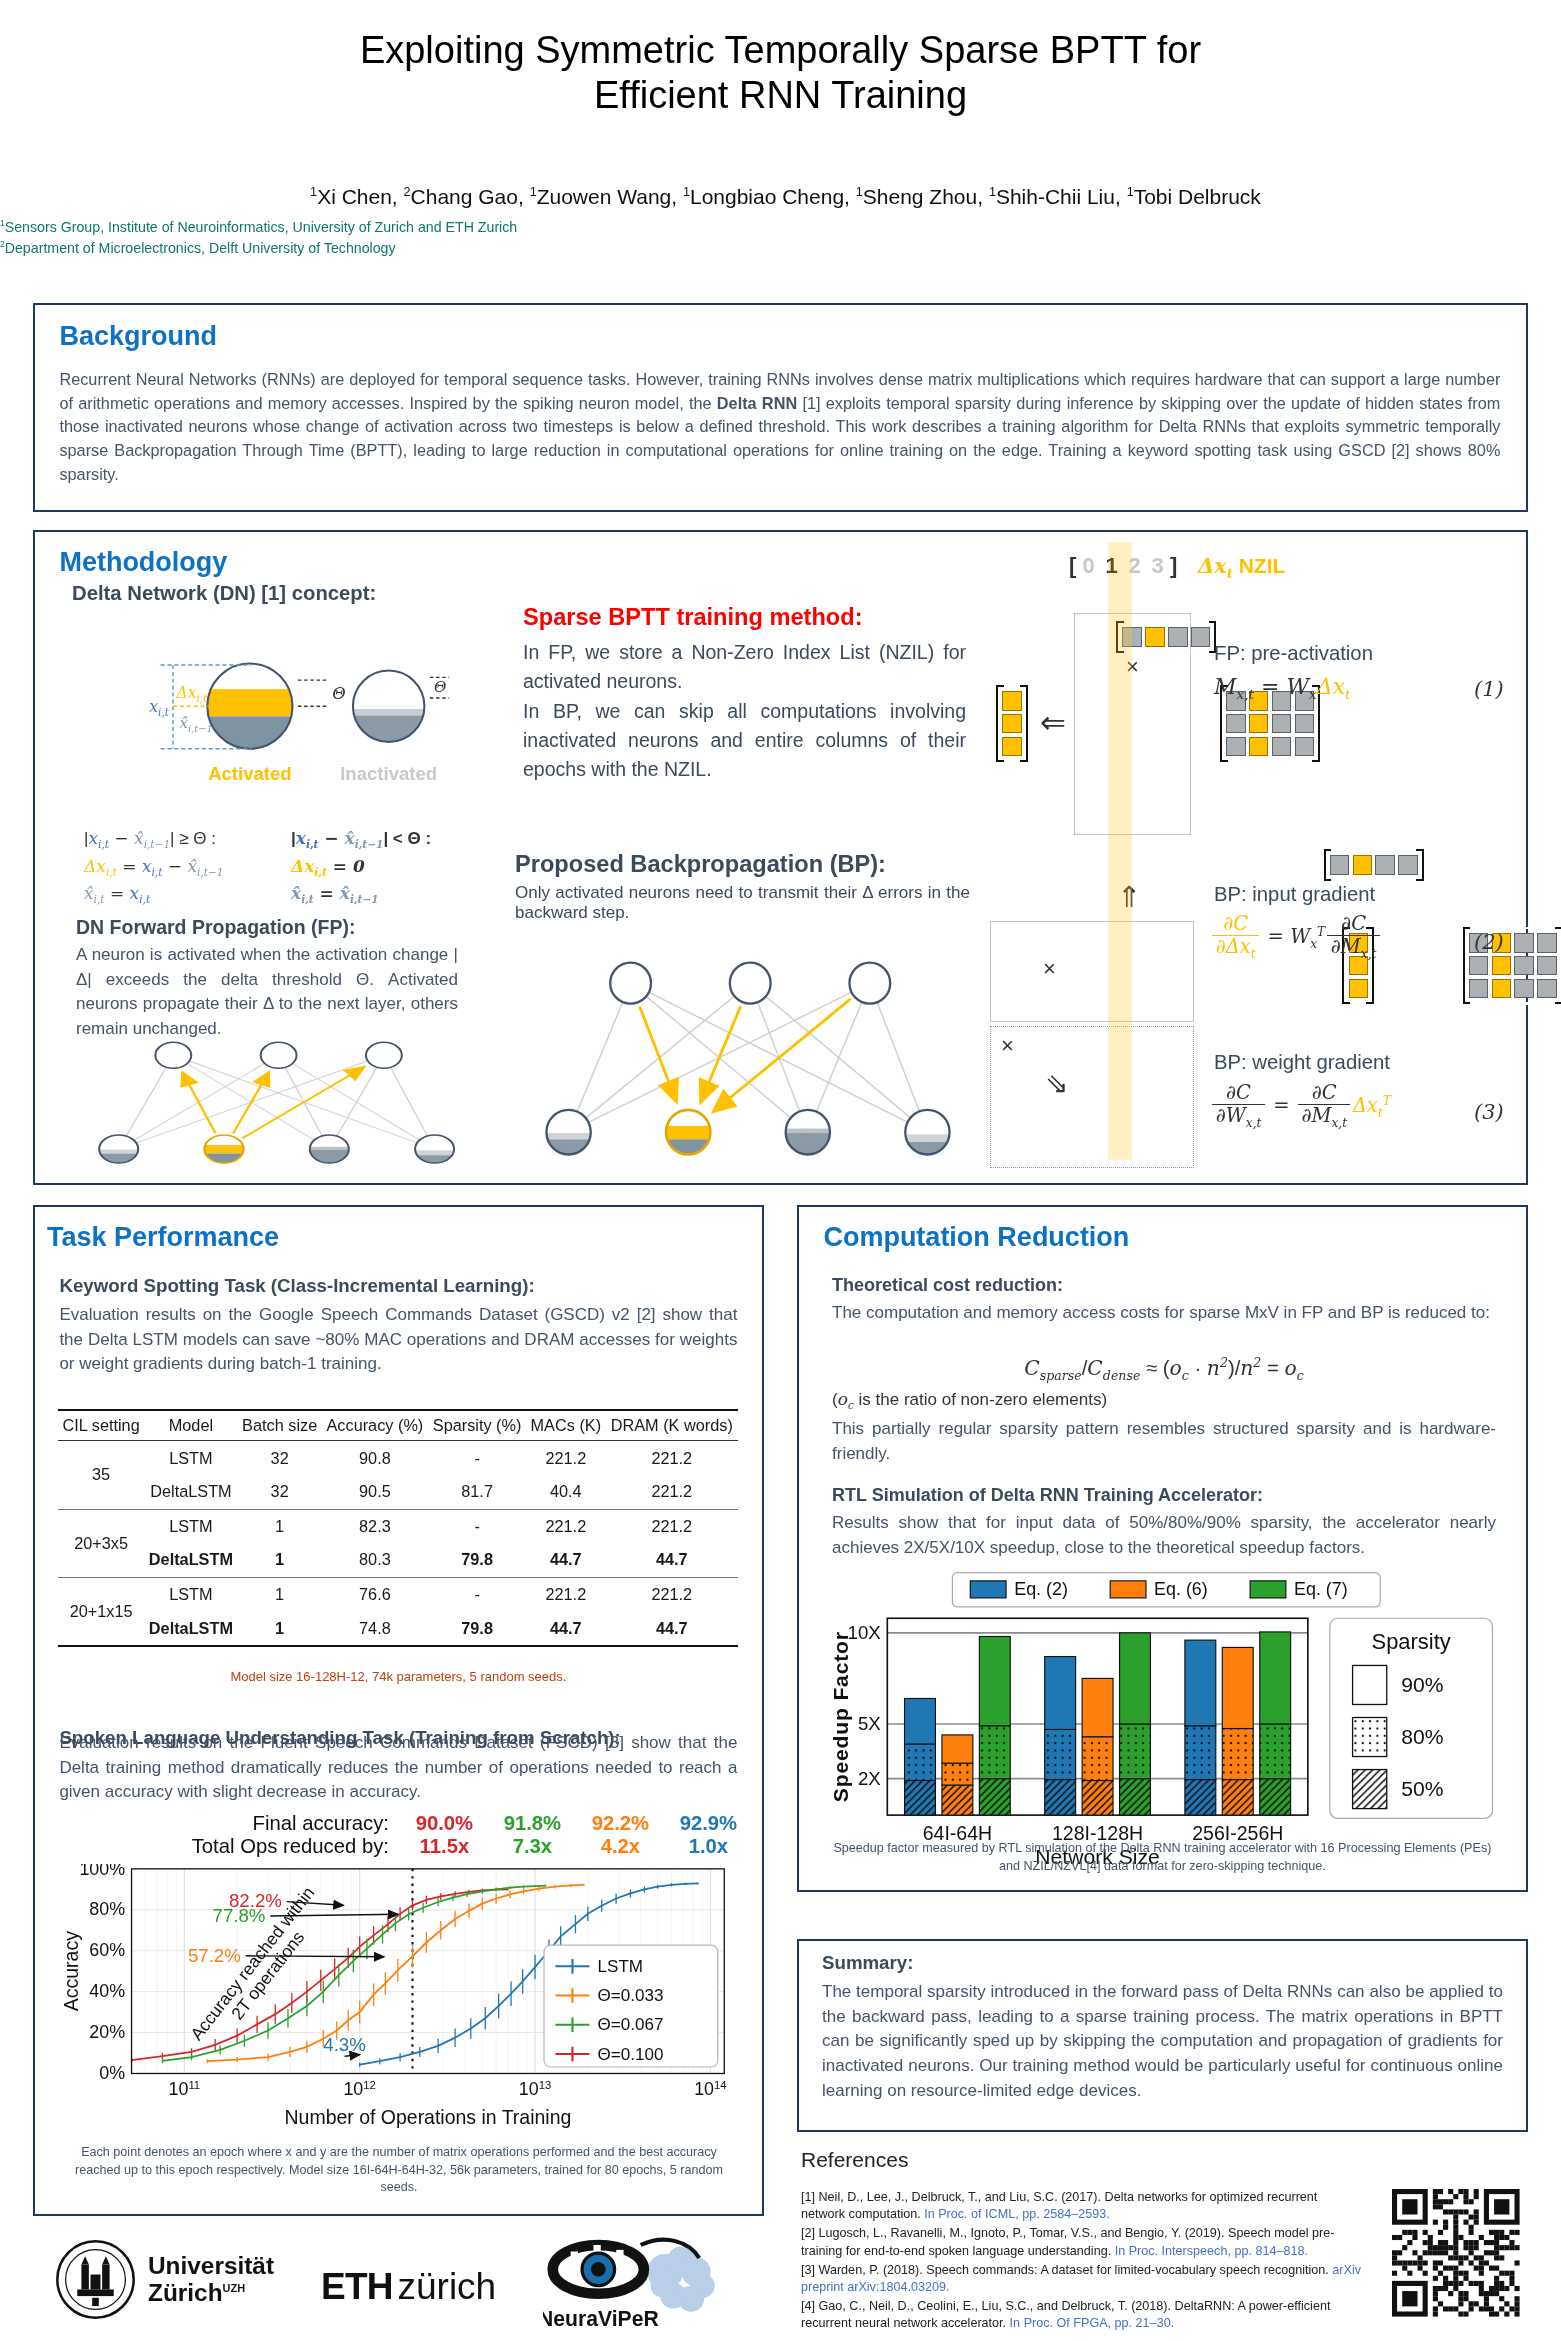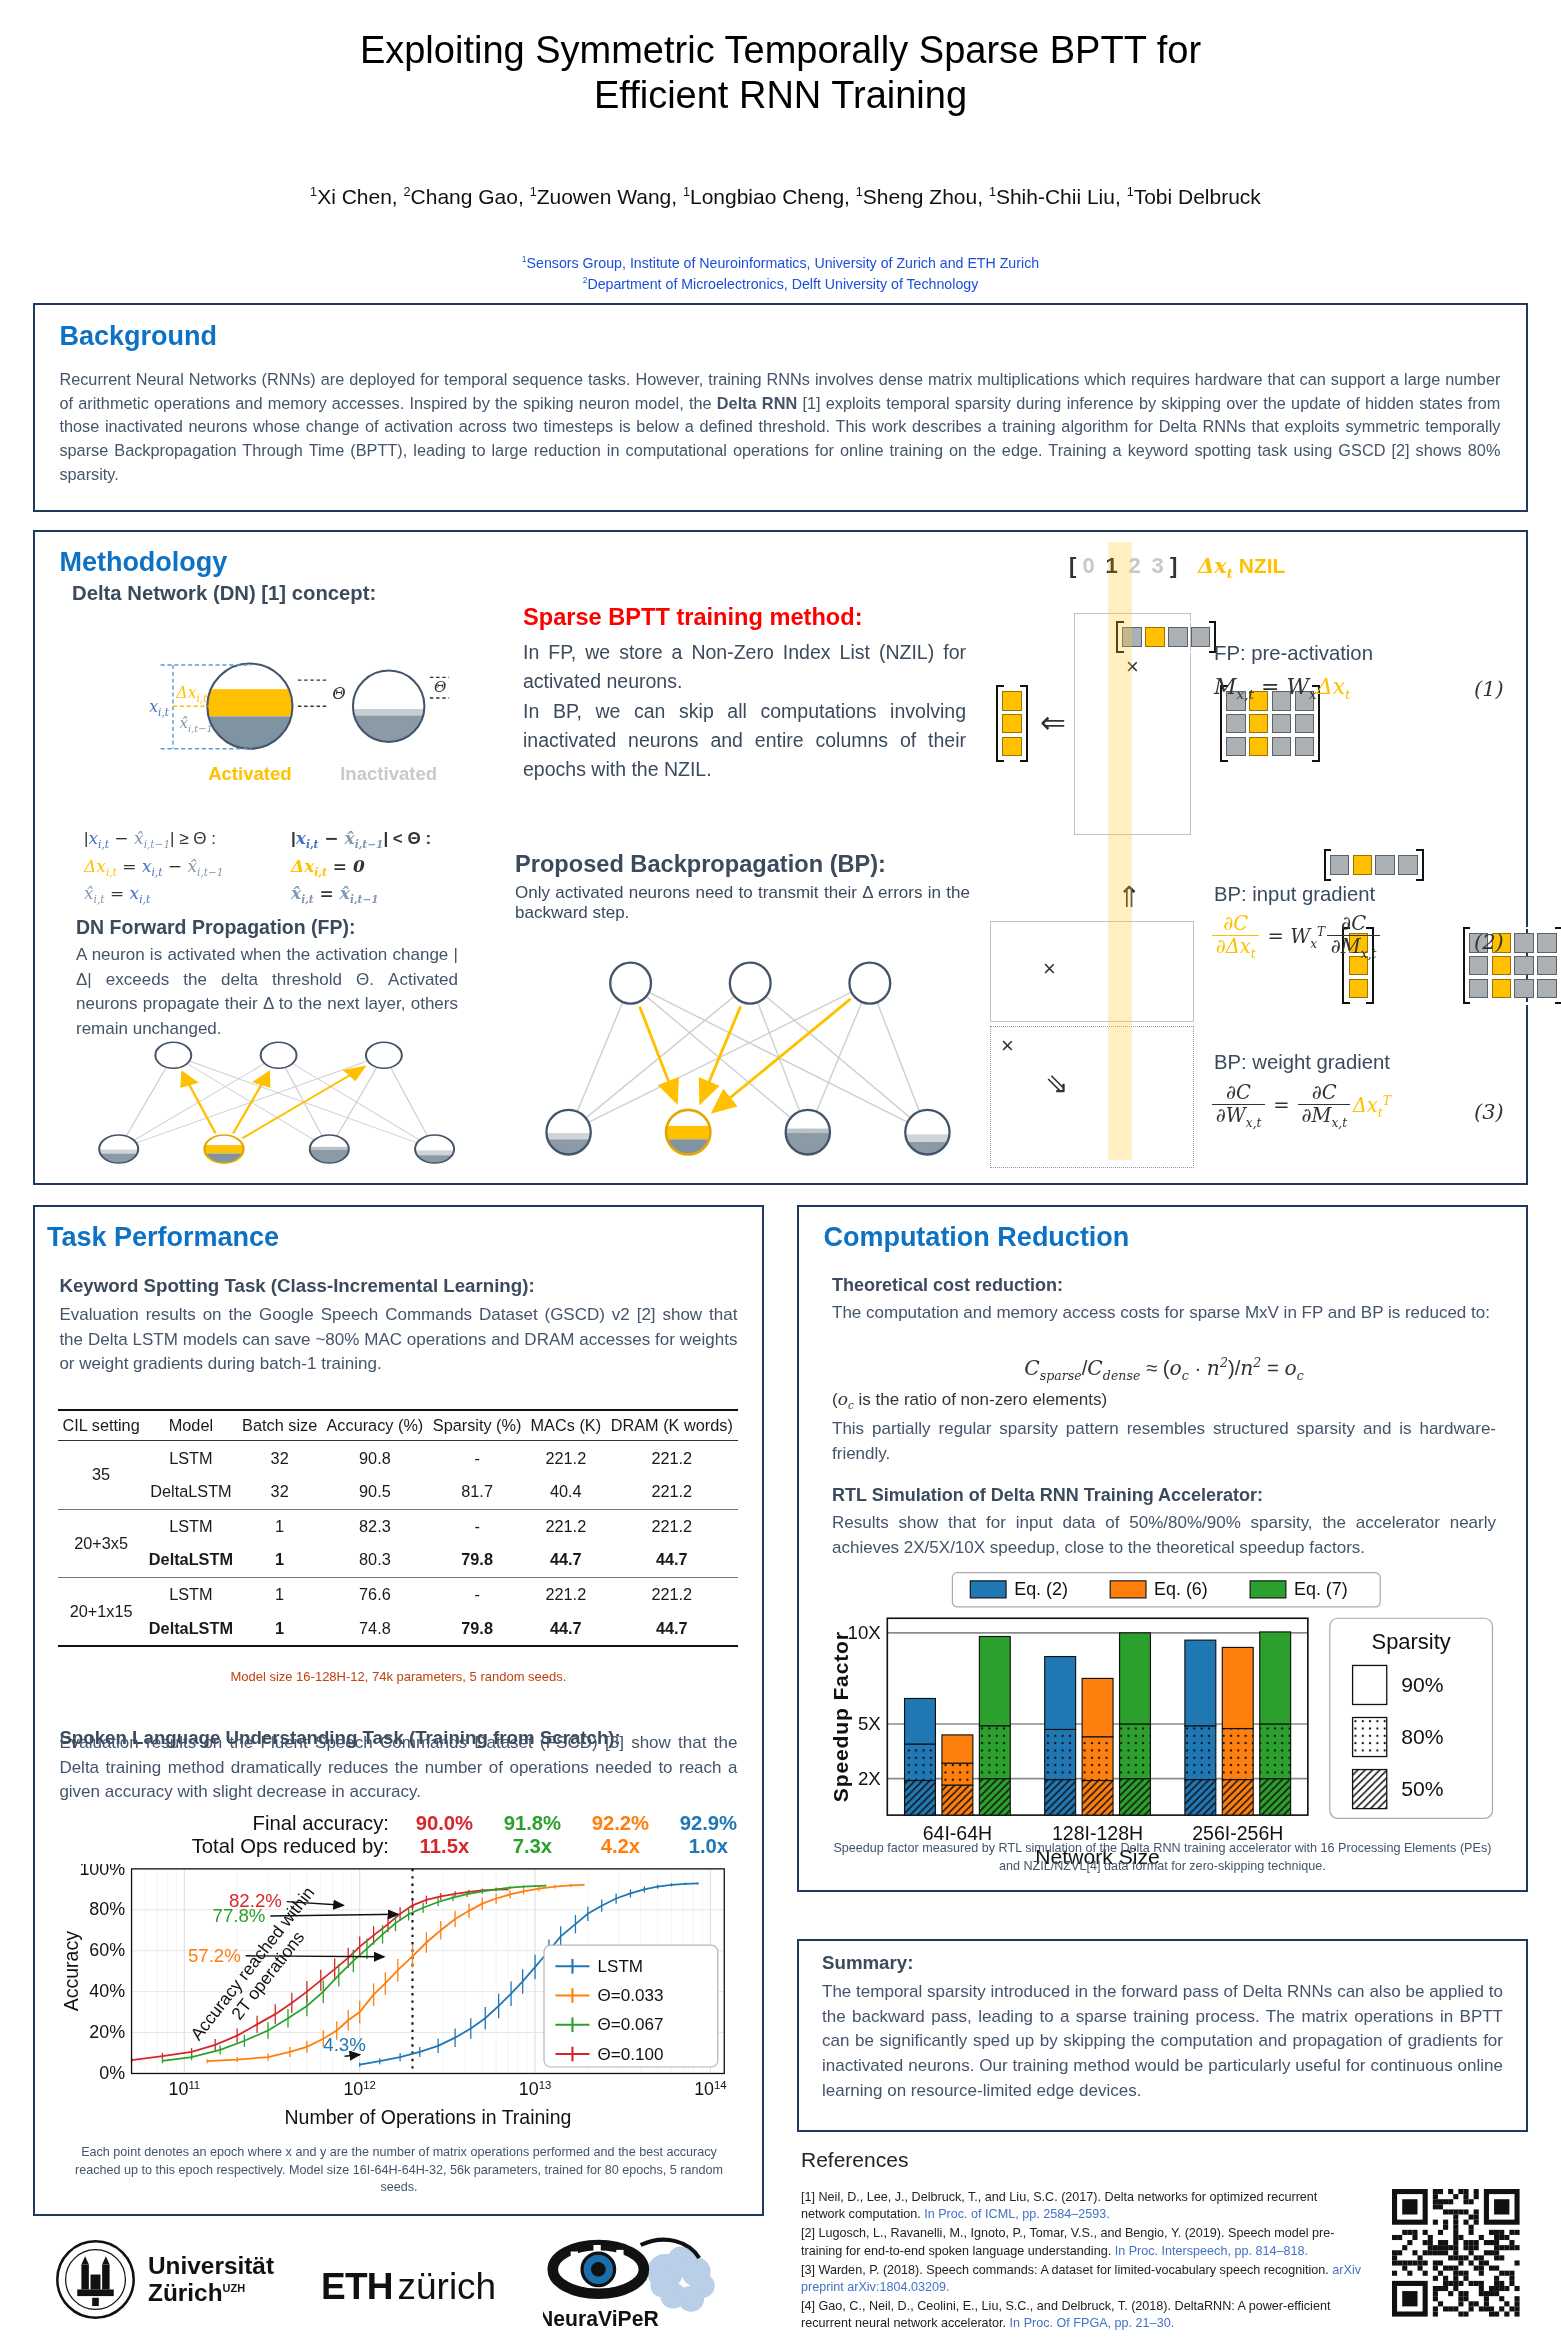--- a/index.html
+++ b/index.html
@@ -6,21 +6,21 @@
   body{width:1561px;height:2342px;position:relative;background:#ffffff;
        font-family:"Liberation Sans",sans-serif;color:#44546A;overflow:hidden;}
   .abs{position:absolute;}
   .box{position:absolute;border:2.4px solid #20395E;background:#fff;}
   .h1{color:#0D72C4;font-weight:bold;font-size:27px;}
   .para{font-size:16.3px;line-height:1.45;text-align:justify;color:#44546A;}
   .subhead{font-weight:bold;font-size:18.7px;color:#3B4A5C;}
   .title{font-size:38px;line-height:1.18;color:#000;text-align:center;font-weight:400;}
   .authors{font-size:21px;color:#111;text-align:center;}
   .authors sup,.affil sup{font-size:60%;}
-  .affil{font-size:14.2px;color:#1d4ed8;text-align:center;margin-top:36px;}
+  .affil{font-size:14.2px;color:#0f766e;text-align:left;}
   .c-y{color:#FFC000;} .c-b{color:#4472C4;} .c-g{color:#8497B0;} .c-link{color:#4472C4;}
   .i{} .b{font-weight:bold;}
   .eqline{font-family:"DejaVu Serif",serif;font-style:italic;color:#333;}
   .eqline .up{font-family:"Liberation Sans",sans-serif;font-style:normal;}
   .eqline sub,.eqline sup{font-size:62%;}
   .frac{display:inline-block;text-align:center;vertical-align:middle;margin:0 2.4px;}
   .fnum{display:block;border-bottom:1.6px solid currentColor;padding:0 3.3px;line-height:1.15;}
   .fden{display:block;padding:0 3.3px;line-height:1.15;}
   .svgmath{font-family:"DejaVu Serif",serif;font-style:italic;}
   

